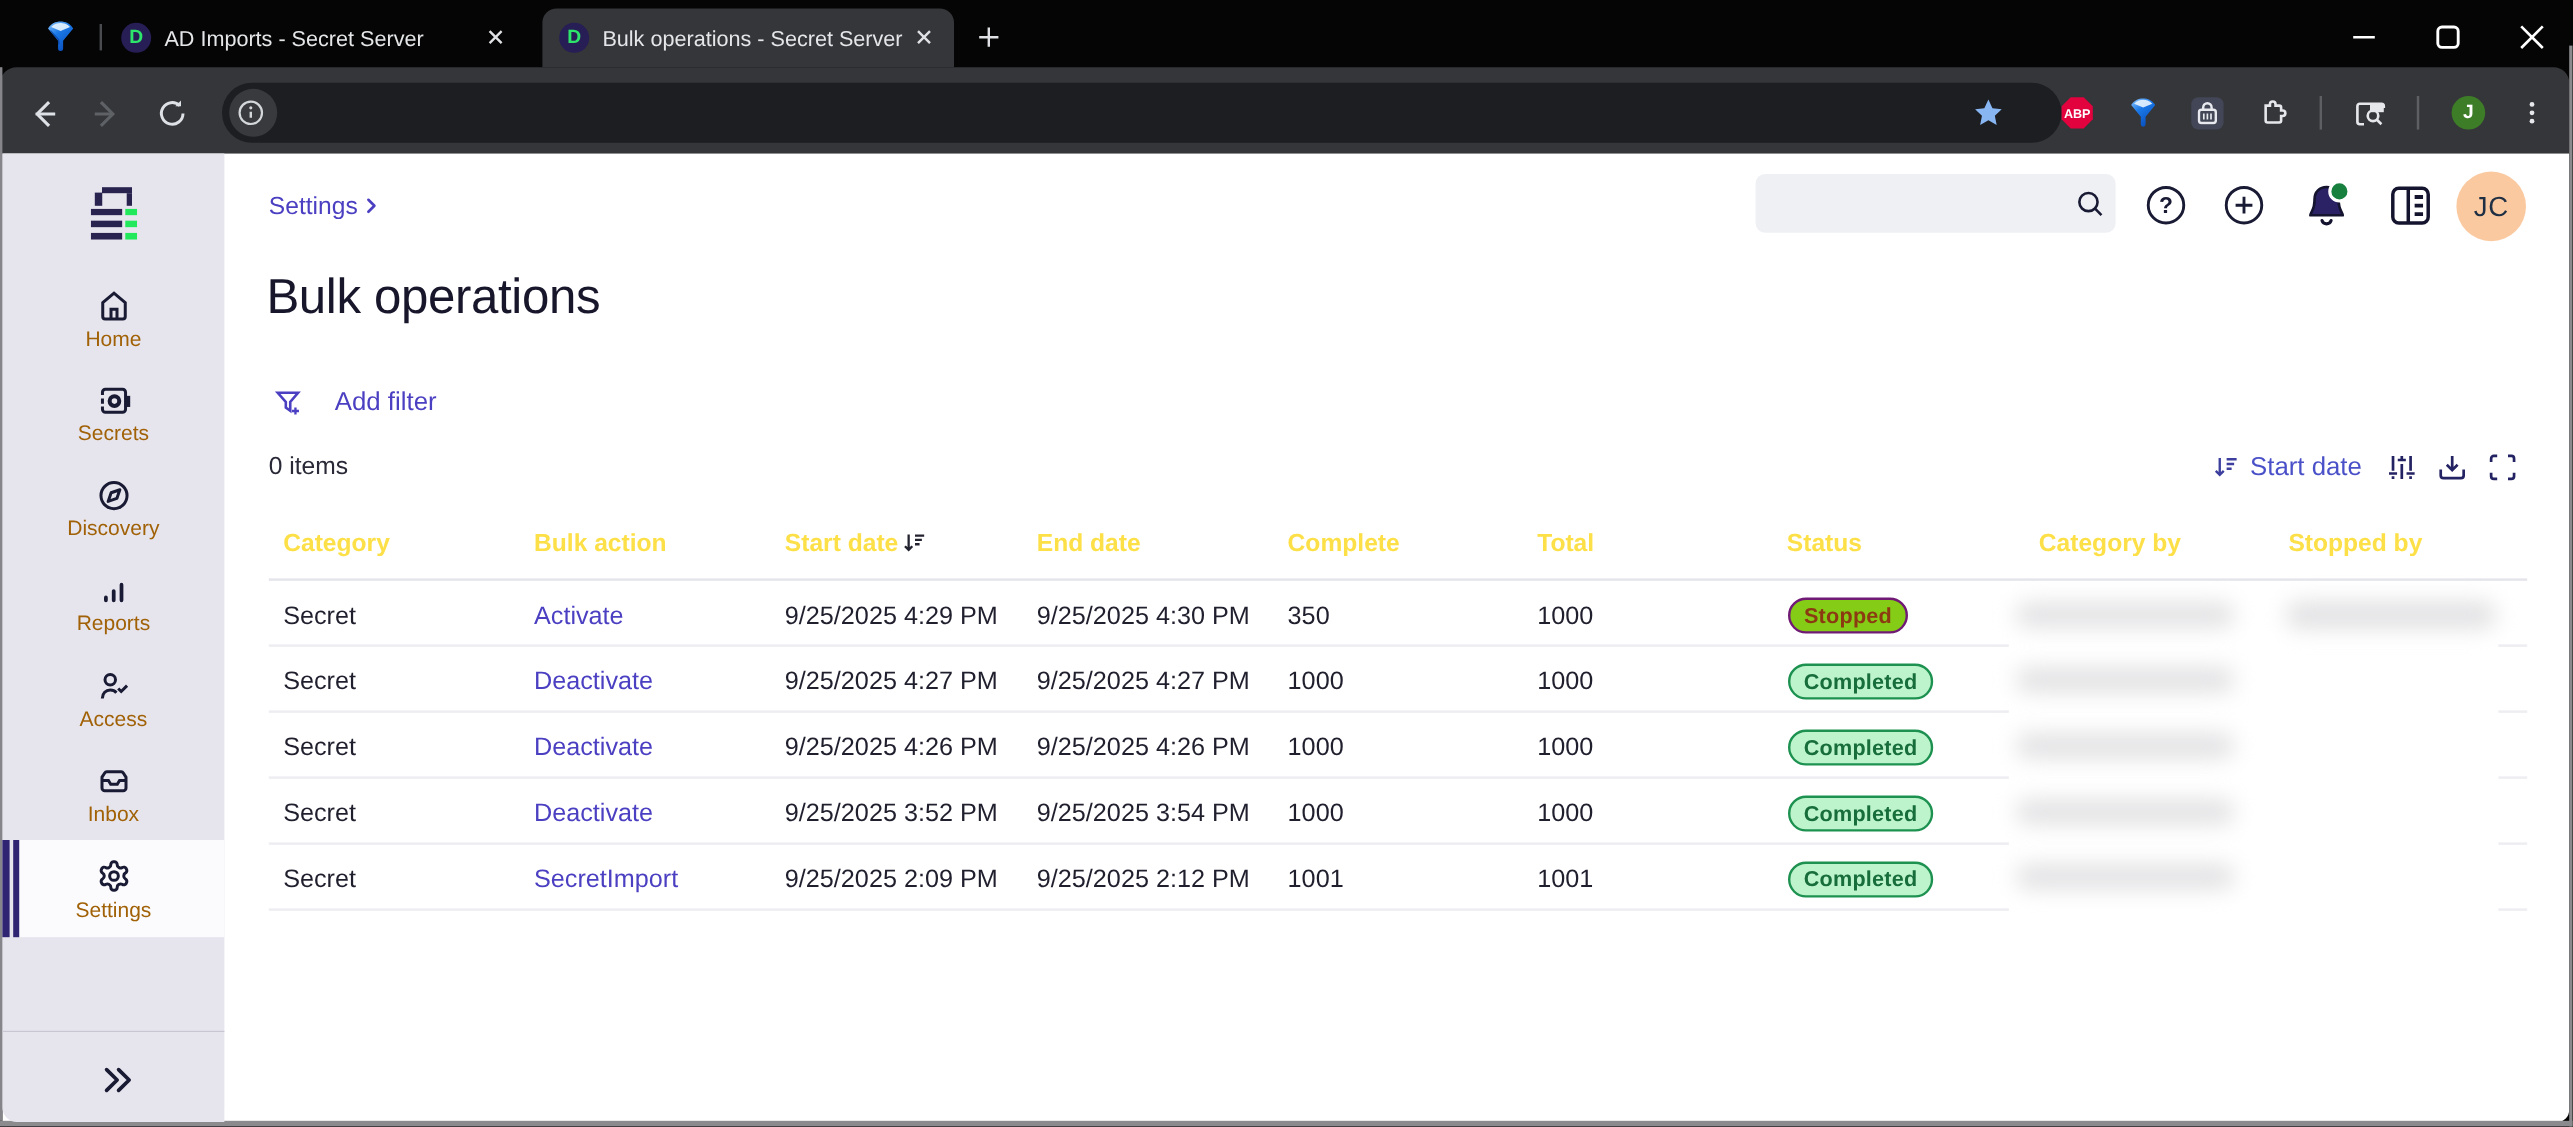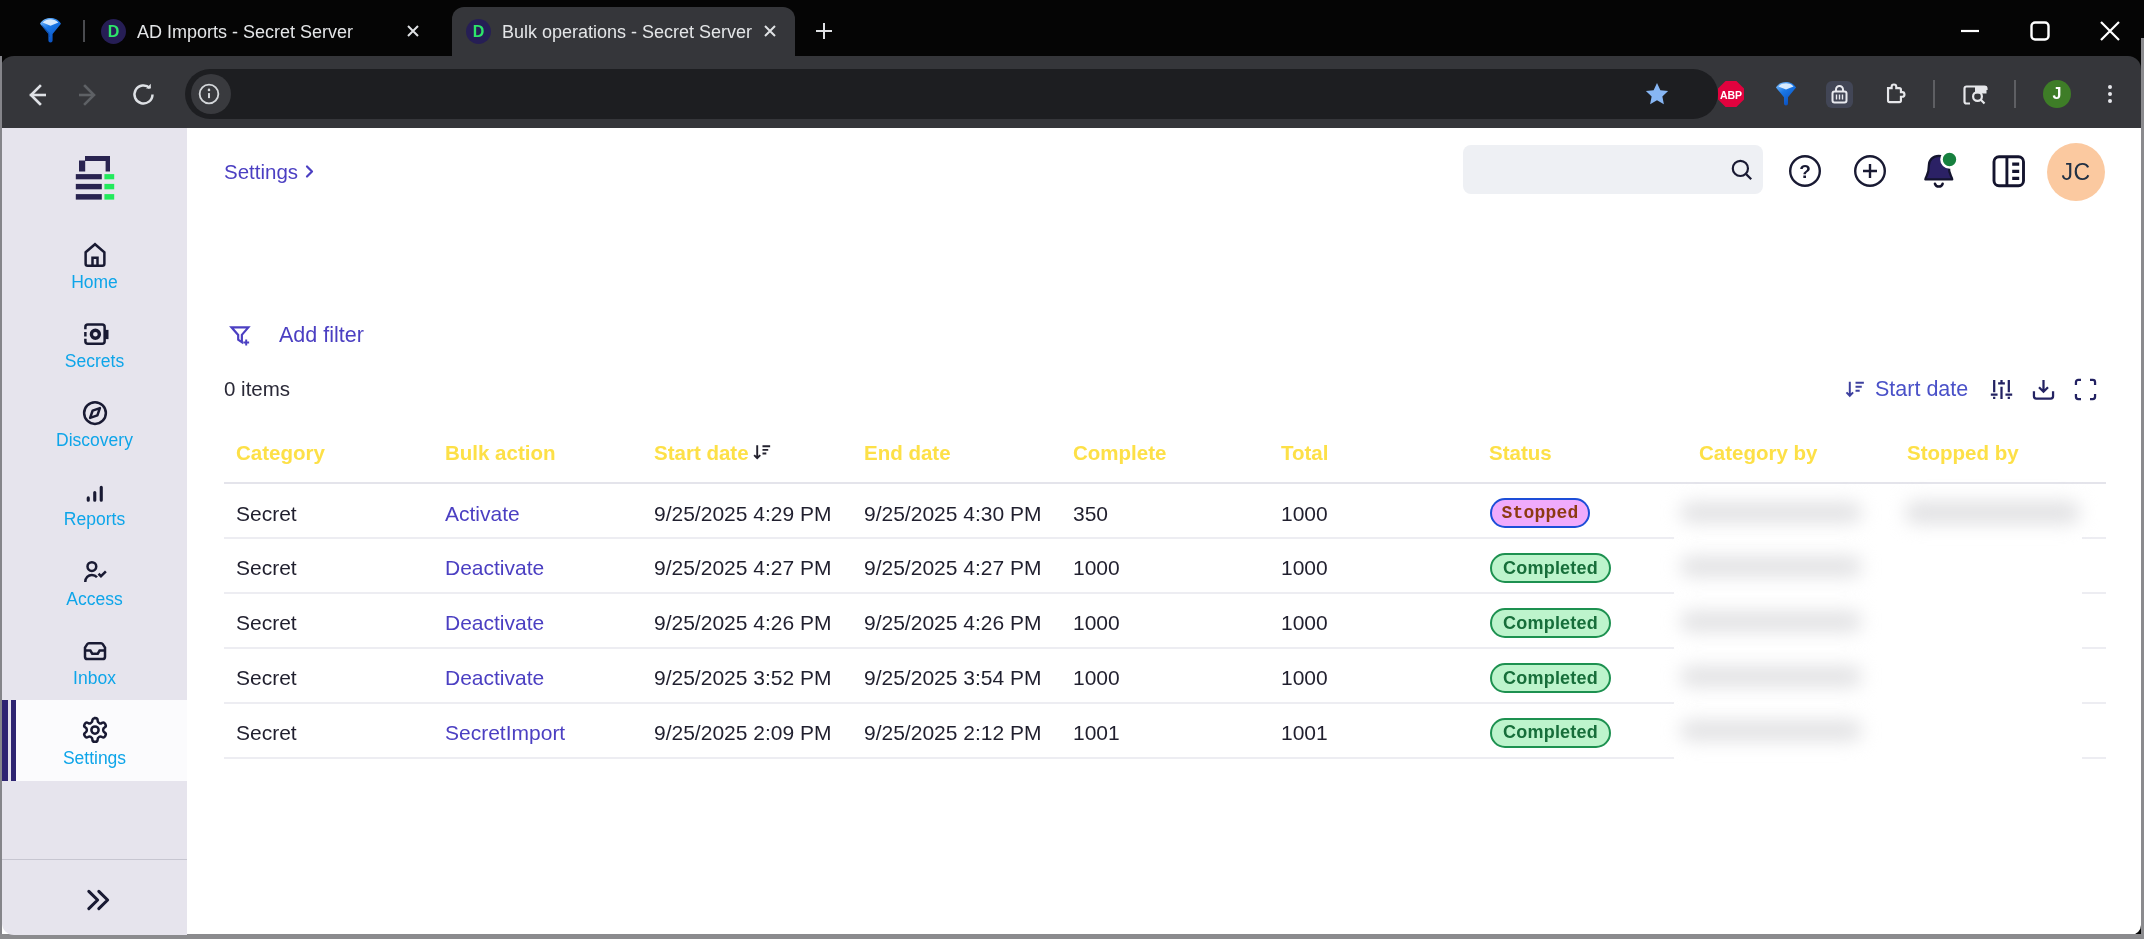--- a/index.html
+++ b/index.html
@@ -12,29 +12,29 @@
   #titlebar { left:0; top:0; width:2144px; height:56px; background:#050505; }
   .tabtext { color:#e4e6e8; font-size:18px; }
   #tab2 { left:452px; top:7px; width:343px; height:49px; background:#35363a; border-radius:12px 12px 0 0; }
   .favi { width:25px; height:25px; border-radius:50%; background:#261e55; color:#2de56a; font-weight:bold; font-size:16px; display:flex; align-items:center; justify-content:center; }
   #toolbar { left:0; top:56px; width:2141px; height:72px; background:#35363a; border-top-left-radius:14px; border-top-right-radius:13px; }
   #omnibox { left:185px; top:69px; width:1533px; height:50px; border-radius:25px; background:#1d1e21; }
   
   #app { left:2px; top:128px; width:2139px; height:806.5px; background:#ffffff; border-bottom-right-radius:10px; }
   #sidebar { left:0px; top:0px; width:185px; height:806.5px; background:#e6e4ed; border-bottom-left-radius:12px; }
   .mi { width:30px; height:30px; fill:none; stroke:#191a33; stroke-width:2; }
-  .ml { left:0; width:185px; text-align:center; color:#0ea5e9; font-size:17.5px; }
+  .ml { left:0; width:185px; text-align:center; color:#a16207; font-size:17.5px; }
   #rightborder { left:2141px; top:38px; width:3px; height:901px; background:#8b8b8e; }
   #botborder { left:0px; top:934px; width:2144px; height:5px; background:#8b8b8e; }
   #leftborder { left:0px; top:56px; width:2px; height:878px; background:#85858a; }
   
   
   .purple { color:#4b3fc2; }
   .pill { position:absolute; display:flex; align-items:center; justify-content:center; height:30px; border-radius:15px; font-size:18px; font-weight:bold; letter-spacing:0.2px; }
-  .pill.stopped { background:#f0abfc; border:2px solid #1d4ed8; color:#8c3a12;font-family:Liberation Mono, monospace; }
+  .pill.stopped { background:#84cc16; border:2px solid #701a75; color:#8c3a12; }
   .pill.completed { background:#bdf4cc; border:2px solid #1d9150; color:#176e3a; }
   .hborder { position:absolute; background:#ededf2; height:2px; }
   .thead { top:441px; font-size:20.5px; font-weight:bold; color:#fde047; }
   .trow { left:0; width:2144px; font-size:21px; color:#201f2e; }
   .trow span { position:absolute; white-space:nowrap; }
   .c1 { left:236px; } .c2 { left:445px; color:#4b3fc2; font-weight:500; } .c3 { left:654px; } .c4 { left:864px; } .c5 { left:1073px; } .c6 { left:1281px; }
   .smudge { position:absolute; background:#e2e2e4; border-radius:11px; filter:blur(9px); }
 </style>
 </head>
 <body>
@@ -239,20 +239,21 @@
     <path d="M14.9 2.5v27.5" stroke="#14142e" stroke-width="2.9"></path>
     <path d="M20.2 9.2h7M20.2 16.3h7M20.2 23.4h7" stroke="#14142e" stroke-width="3.2"></path>
   </svg>
   <div class="abs" style="left:2047px; top:143px; width:58px; height:58px; border-radius:50%; background:#fbc9a0; color:#203044; font-size:23px; display:flex; align-items:center; justify-content:center; letter-spacing:0.5px;">JC</div>
 
   <div class="abs purple" style="left:224px; top:160px; font-size:20.5px; font-weight:500;">Settings</div>
   <svg class="abs" style="left:301px; top:163px;" width="17" height="17" viewBox="0 0 17 17">
       <path d="m6 3.5 5 5-5 5" fill="none" stroke="#4b3fc2" stroke-width="2.2" stroke-linecap="round" stroke-linejoin="round"></path>
     </svg>
 
+  <div class="abs" style="left:222px; top:224px; font-size:41px; color:#17162b; letter-spacing:-0.3px;">Bulk operations</div>
 
   <svg class="abs" style="left:228px; top:323px;" width="26" height="26" viewBox="0 0 24 24">
       <path d="M3.2 4h15.6l-6 7v6.8l-3.4-2.4v-4.4z" fill="none" stroke="#4b3fc2" stroke-width="2"></path>
       <path d="M16.8 15.3v5.4M14.1 18h5.4" stroke="#4b3fc2" stroke-width="1.8"></path>
     </svg>
   <div class="abs purple" style="left:259px; top:323px; font-size:21.5px; font-weight:normal;margin-left:20px;">Add filter</div>
 
   <div class="abs" style="left:224px; top:377px; font-size:20.5px; color:#2a2937;">0 items</div>
   <svg class="abs" style="left:1842px; top:377px;" width="26" height="25" viewBox="0 0 24 24">
       <path d="M7 4.5V18M3.8 14.8 7 18l3.2-3.2" fill="none" stroke="#3c3f9e" stroke-width="1.9"></path>

